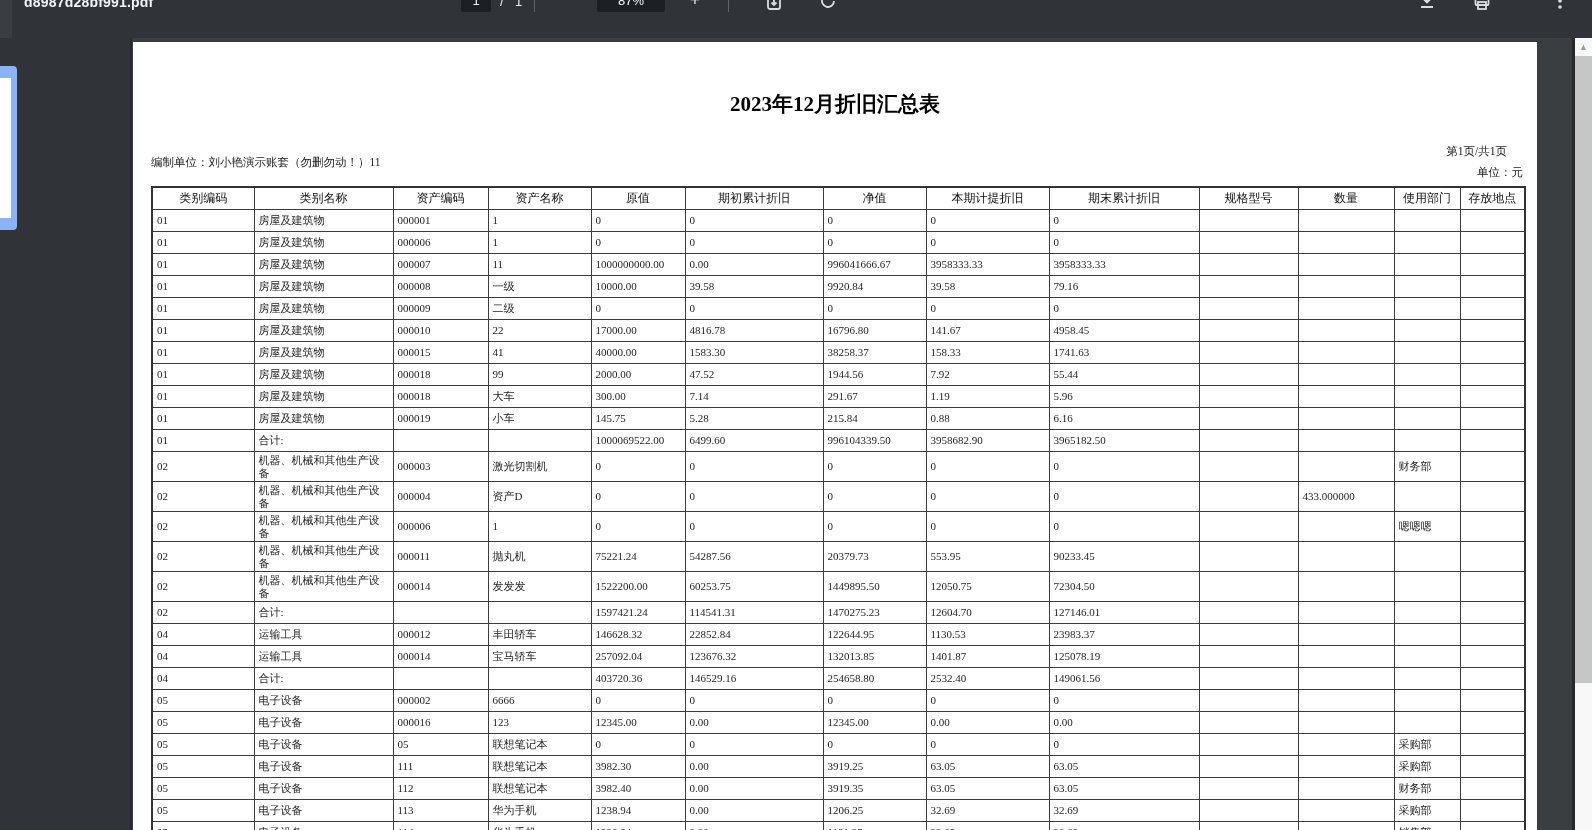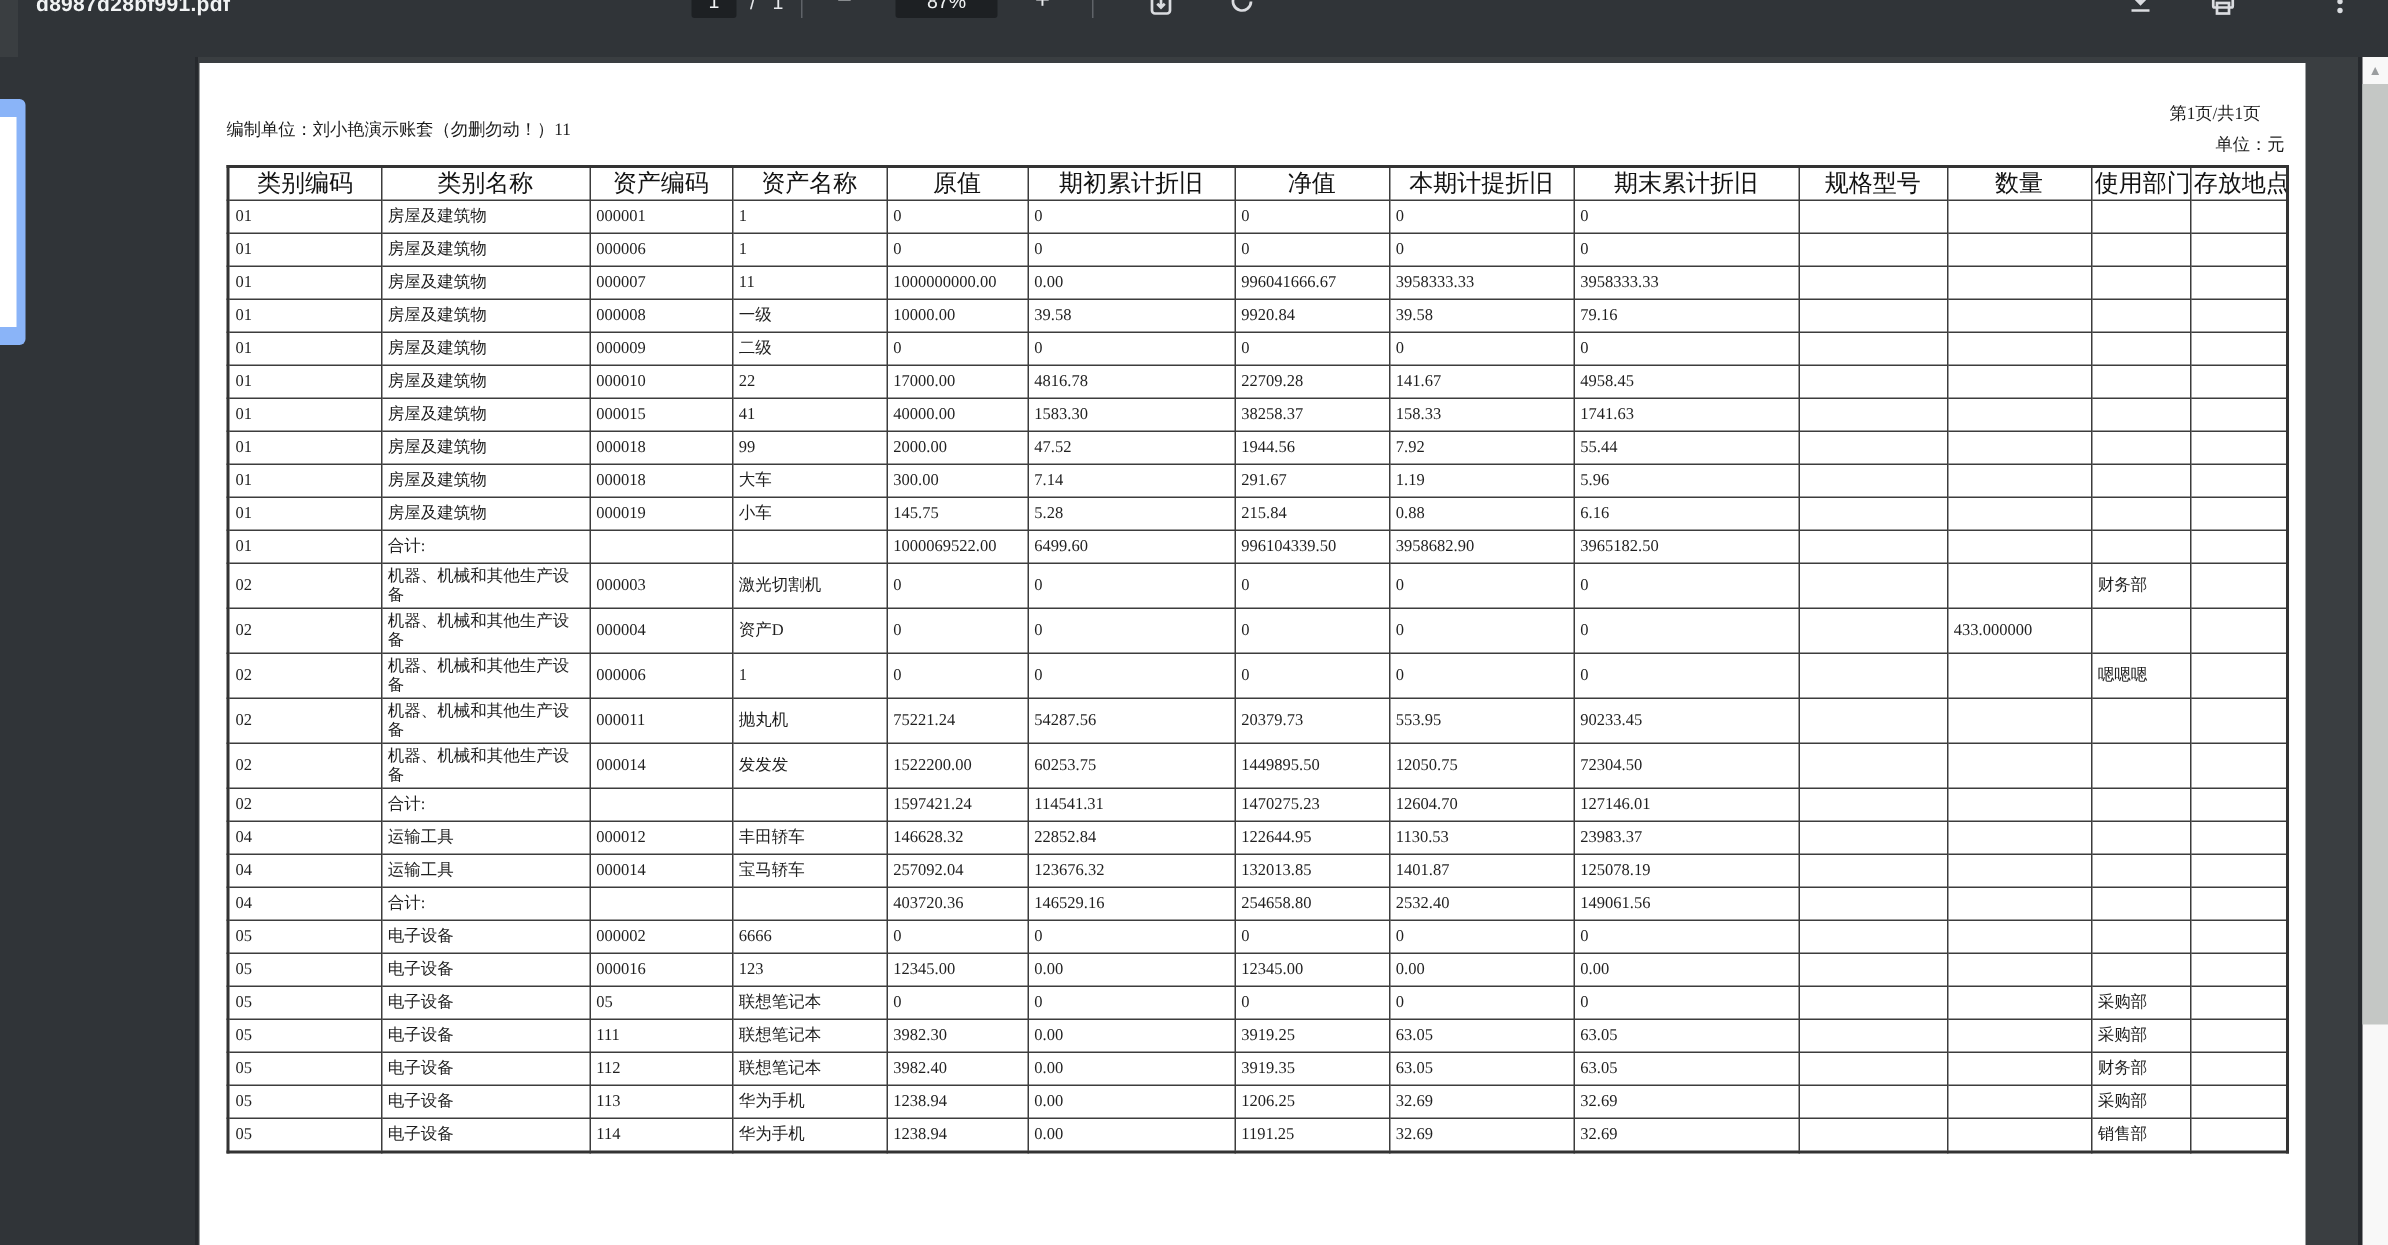--- a/index.html
+++ b/index.html
@@ -56,21 +56,21 @@
   
   .pdf-table{
     margin-left:18px;border-collapse:collapse;table-layout:fixed;width:1373px;
     border:2px solid #333333;
   }
   .pdf-table th,.pdf-table td{
     border:1.5px solid #3c3c3c;overflow:hidden;
     font-family:"Liberation Serif","DejaVu Serif",serif;
   }
   .pdf-table th{
-    font-size:16px;font-weight:normal;text-align:center;padding:4px 2px;line-height:13px;
+    font-size:12px;font-weight:normal;text-align:center;padding:4px 2px;line-height:13px;
     white-space:nowrap;color:#111;
   }
   .pdf-table td{
     font-size:11px;text-align:left;padding:4px 4px;line-height:13px;
     word-break:break-all;color:#1f1f1f;
   }
   .pdf-table tr.wrap td{padding:2px 4px;line-height:12.5px;}
   
   .vscroll{
     position:absolute;right:0;top:38px;width:17px;height:792px;background:#f8f8f8;
@@ -143,20 +143,21 @@
 <div class="sidebar">
   <div class="thumb-sel">
     <div class="thumb-page">
       
     </div>
   </div>
 </div>
 
 <div class="viewport">
   <div class="page">
+    <div class="doc-title">2023年12月折旧汇总表</div>
     <div class="meta">
       <span class="prepared">编制单位：刘小艳演示账套（勿删勿动！）11</span>
       <span class="pageinfo">第1页/共1页</span>
       <span class="unit">单位：元</span>
     </div>
     <table class="pdf-table">
       <colgroup>
         <col style="width:102px">
           <col style="width:139px">
           <col style="width:95px">
@@ -264,21 +265,21 @@
             <td></td>
             <td></td>
           </tr>
           <tr>
             <td>01</td>
             <td>房屋及建筑物</td>
             <td>000010</td>
             <td>22</td>
             <td>17000.00</td>
             <td>4816.78</td>
-            <td>22709.28</td>
+            <td>16796.80</td>
             <td>141.67</td>
             <td>4958.45</td>
             <td></td>
             <td></td>
             <td></td>
             <td></td>
           </tr>
           <tr>
             <td>01</td>
             <td>房屋及建筑物</td>

